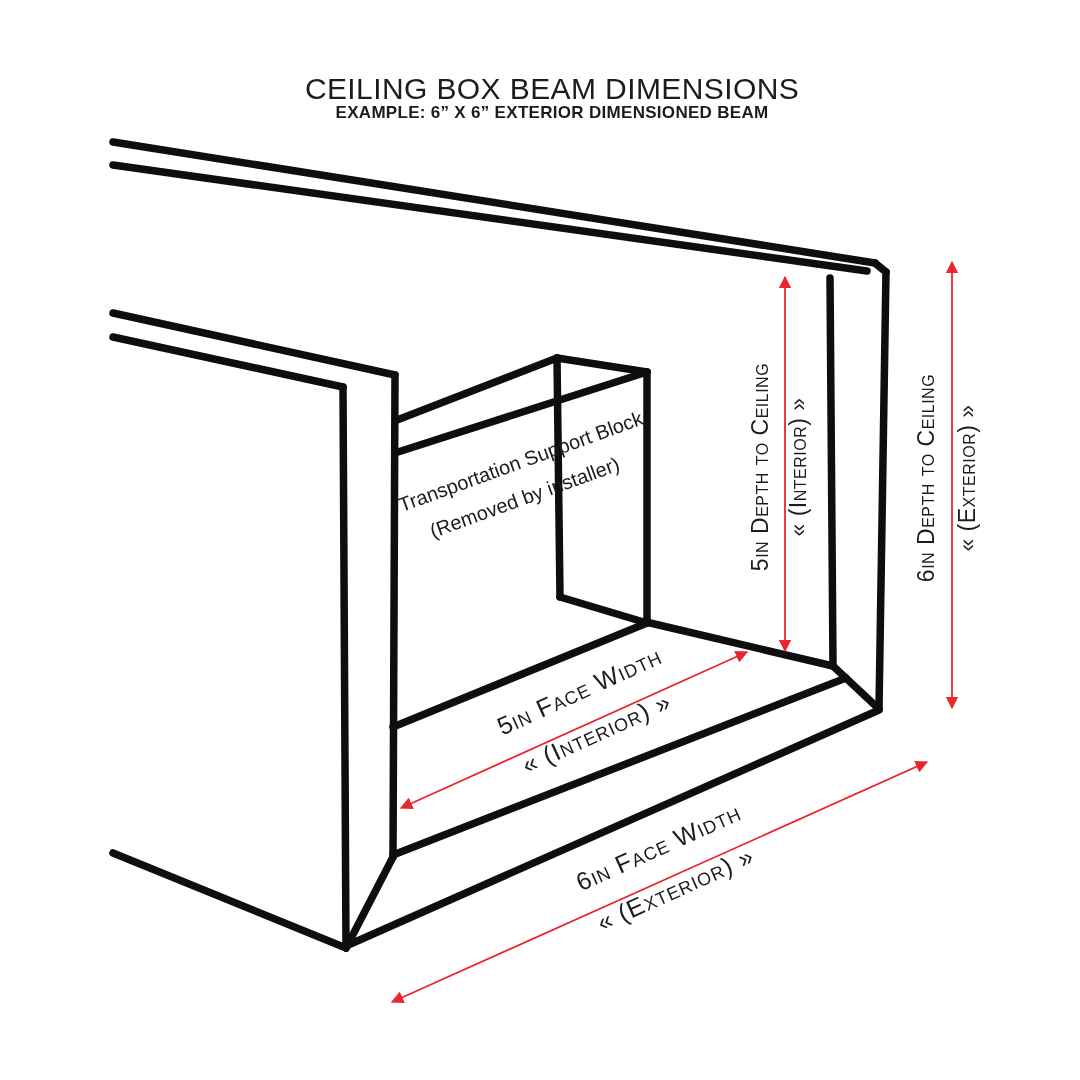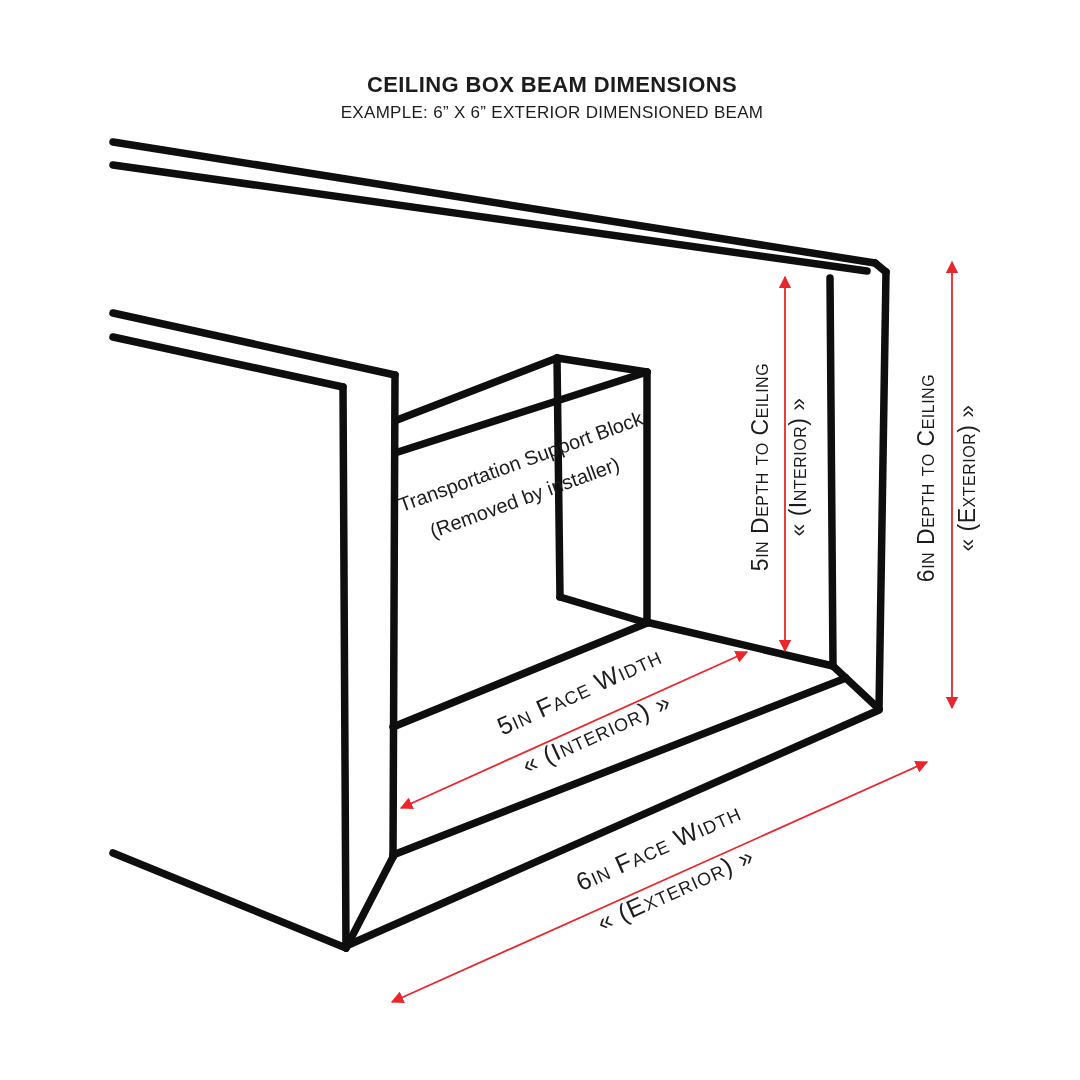--- a/index.html
+++ b/index.html
@@ -12,27 +12,27 @@
   body{
     width:1080px;height:1080px;
     background:var(--bg);
     font-family:"Liberation Sans",sans-serif;
     position:relative;overflow:hidden;
   }
   .header{position:absolute;top:0;left:0;width:100%;}
   .title{
     position:absolute;left:552px;top:72px;transform:translateX(-50%);
     white-space:nowrap;
-    font-size:22px;font-weight:700;letter-spacing:.4px;
+    font-size:30px;font-weight:400;letter-spacing:.4px;
     color:var(--text);
   }
   .subtitle{
     position:absolute;left:552px;top:103px;transform:translateX(-50%);
     white-space:nowrap;
-    font-size:17px;font-weight:400;letter-spacing:.3px;
+    font-size:17px;font-weight:700;letter-spacing:.3px;
     color:var(--text);
   }
   svg{position:absolute;top:0;left:0;}
   .wire{stroke:var(--ink);stroke-width:7.5;stroke-linecap:round;stroke-linejoin:round;fill:none;}
   .dimline{stroke:var(--red);stroke-width:1.8;fill:none;}
   .arrow{fill:var(--red);}
   .dim-label{
     font-family:"Liberation Sans",sans-serif;
     font-size:23px;font-weight:400;
     font-variant:small-caps;letter-spacing:.5px;

